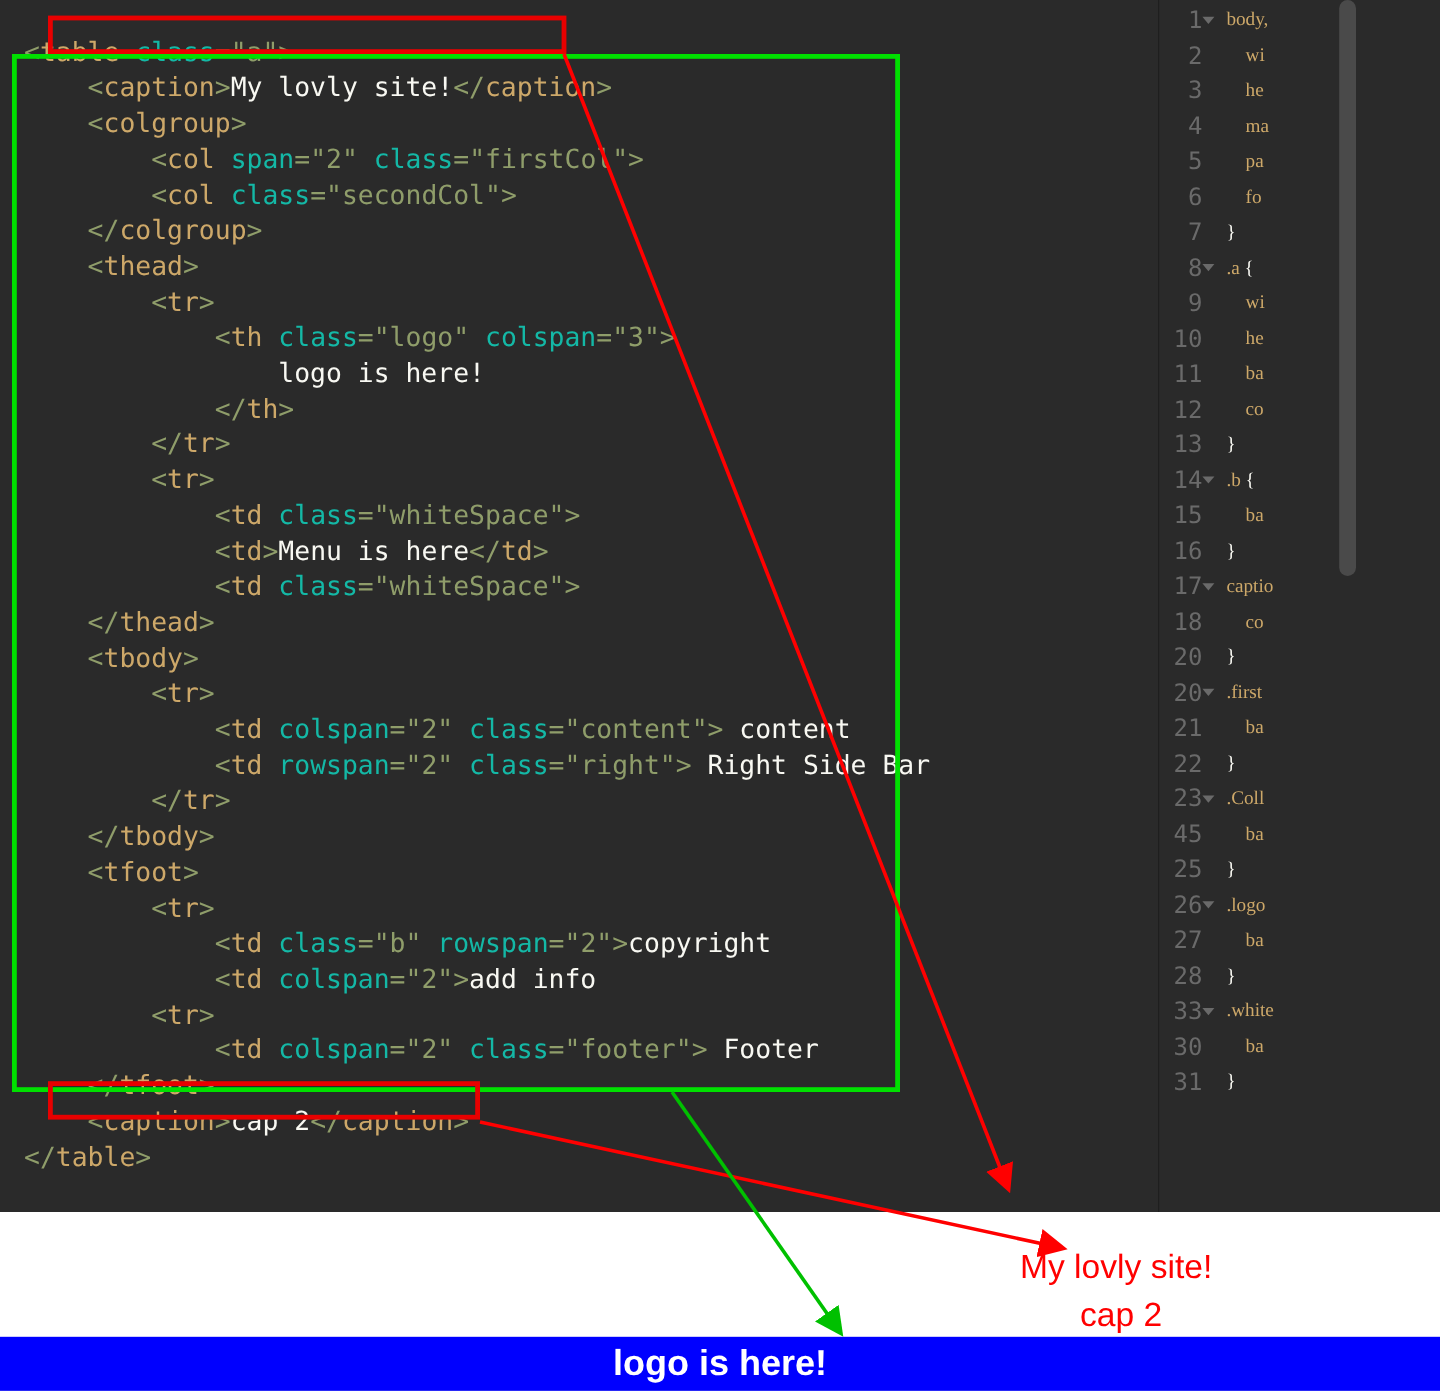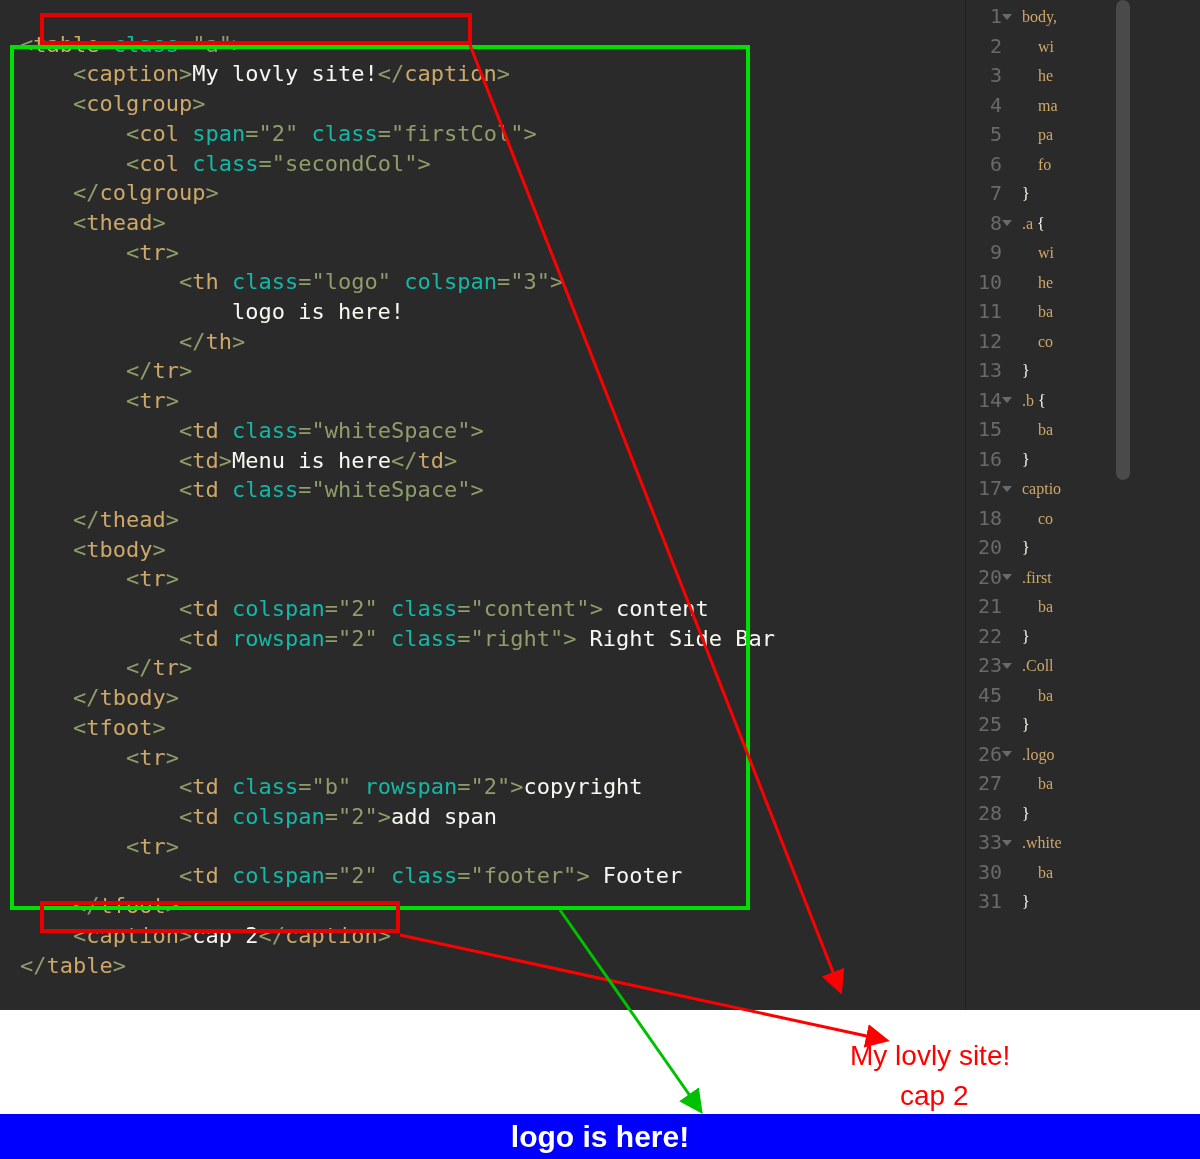--- a/index.html
+++ b/index.html
@@ -168,21 +168,21 @@
     <span class="t-bra">&lt;/</span><span class="t-tag">thead</span><span class="t-bra">&gt;</span>
     <span class="t-bra">&lt;</span><span class="t-tag">tbody</span><span class="t-bra">&gt;</span>
         <span class="t-bra">&lt;</span><span class="t-tag">tr</span><span class="t-bra">&gt;</span>
             <span class="t-bra">&lt;</span><span class="t-tag">td</span> <span class="t-attr">colspan</span><span class="t-bra">=</span><span class="t-str">"2"</span> <span class="t-attr">class</span><span class="t-bra">=</span><span class="t-str">"content"</span><span class="t-bra">&gt;</span><span class="t-text"> content</span>
             <span class="t-bra">&lt;</span><span class="t-tag">td</span> <span class="t-attr">rowspan</span><span class="t-bra">=</span><span class="t-str">"2"</span> <span class="t-attr">class</span><span class="t-bra">=</span><span class="t-str">"right"</span><span class="t-bra">&gt;</span><span class="t-text"> Right Side Bar</span>
         <span class="t-bra">&lt;/</span><span class="t-tag">tr</span><span class="t-bra">&gt;</span>
     <span class="t-bra">&lt;/</span><span class="t-tag">tbody</span><span class="t-bra">&gt;</span>
     <span class="t-bra">&lt;</span><span class="t-tag">tfoot</span><span class="t-bra">&gt;</span>
         <span class="t-bra">&lt;</span><span class="t-tag">tr</span><span class="t-bra">&gt;</span>
             <span class="t-bra">&lt;</span><span class="t-tag">td</span> <span class="t-attr">class</span><span class="t-bra">=</span><span class="t-str">"b"</span> <span class="t-attr">rowspan</span><span class="t-bra">=</span><span class="t-str">"2"</span><span class="t-bra">&gt;</span><span class="t-text">copyright</span>
-            <span class="t-bra">&lt;</span><span class="t-tag">td</span> <span class="t-attr">colspan</span><span class="t-bra">=</span><span class="t-str">"2"</span><span class="t-bra">&gt;</span><span class="t-text">add span</span>
+            <span class="t-bra">&lt;</span><span class="t-tag">td</span> <span class="t-attr">colspan</span><span class="t-bra">=</span><span class="t-str">"2"</span><span class="t-bra">&gt;</span><span class="t-text">add info</span>
         <span class="t-bra">&lt;</span><span class="t-tag">tr</span><span class="t-bra">&gt;</span>
             <span class="t-bra">&lt;</span><span class="t-tag">td</span> <span class="t-attr">colspan</span><span class="t-bra">=</span><span class="t-str">"2"</span> <span class="t-attr">class</span><span class="t-bra">=</span><span class="t-str">"footer"</span><span class="t-bra">&gt;</span><span class="t-text"> Footer</span>
     <span class="t-bra">&lt;/</span><span class="t-tag">tfoot</span><span class="t-bra">&gt;</span>
     <span class="t-bra">&lt;</span><span class="t-tag">caption</span><span class="t-bra">&gt;</span><span class="t-text">cap 2</span><span class="t-bra">&lt;/</span><span class="t-tag">caption</span><span class="t-bra">&gt;</span>
 <span class="t-bra">&lt;/</span><span class="t-tag">table</span><span class="t-bra">&gt;</span>
       </div>
 
       <div class="bx bx-red" style="left:40px; top:13px; width:432px; height:32px;"></div>
       <div class="bx bx-green" style="left:10px; top:45px; width:740px; height:865px;"></div>
       <div class="bx bx-red" style="left:40px; top:901px; width:360px; height:32px;"></div>

